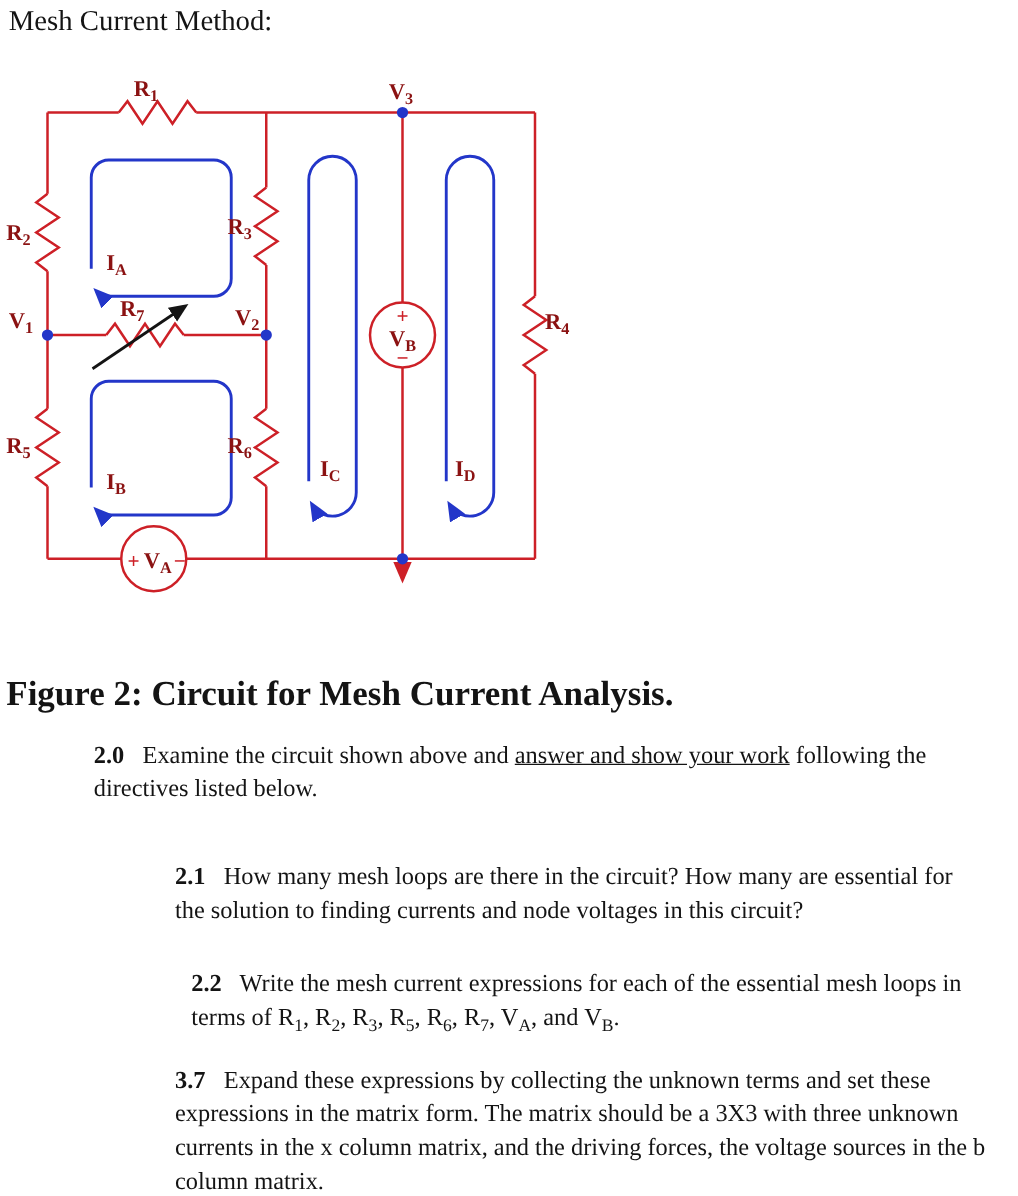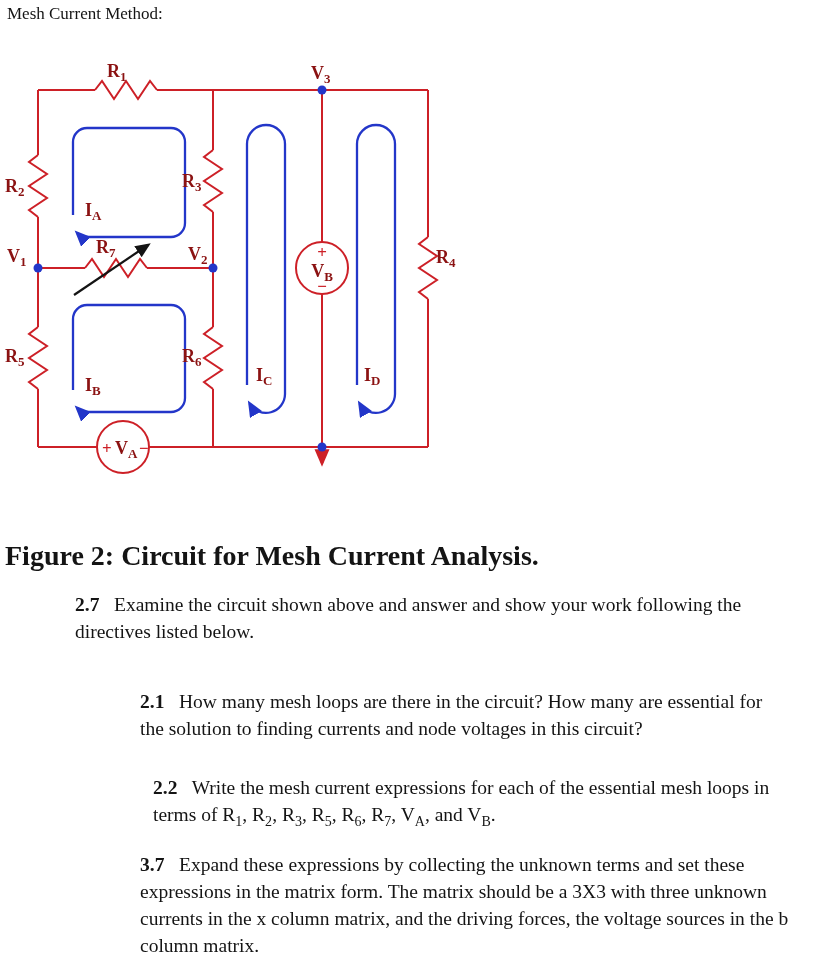--- a/index.html
+++ b/index.html
@@ -1,18 +1,18 @@
 <!DOCTYPE html>
 <html><head>
 <meta charset="utf-8">
 <style>
   html,body{margin:0;padding:0;background:#ffffff;}
   .page{position:relative;width:814px;height:957px;background:#ffffff;overflow:hidden;
         font-family:"Liberation Serif", serif;color:#141414;}
-  .title{position:absolute;left:7px;top:4px;font-size:17px;font-weight:normal;}
+  .title{position:absolute;left:7px;top:4px;font-size:23px;font-weight:normal;}
   .circuit-wrap{position:absolute;left:0px;top:55px;width:470px;height:430px;text-align:right;}
   .caption{position:absolute;left:5px;top:540px;font-size:28px;font-weight:bold;}
   .para{position:absolute;font-size:19.5px;line-height:27px;}
   .s20{left:75px;top:591px;width:712px;}
   .s21{left:140px;top:688px;width:628px;}
   .s22{left:153px;top:774px;width:636px;}
   .s23{left:140px;top:851px;width:664px;}
   sub{font-size:0.72em;}
 
   
@@ -101,18 +101,18 @@
       <text class="sign" x="139" y="399">−</text>
 
       <text class="sign" x="322" y="203" text-anchor="middle">+</text>
       <text class="lbl" x="322" y="222" text-anchor="middle"><tspan>V</tspan><tspan class="sub" dy="4">B</tspan></text>
       <text class="sign" x="322" y="237" text-anchor="middle">−</text>
     </svg>
   </div>
 
   <div class="caption">Figure 2: Circuit for Mesh Current Analysis.</div>
 
-  <div class="para s20"><span style="font-weight: bold;">2.7</span><span>&nbsp;&nbsp; Examine the circuit shown above and </span><span style=" margin-top: 33px;">answer and show your work</span><span> following the directives listed below.</span></div>
+  <div class="para s20"><span style="font-weight: bold;">2.0</span><span>&nbsp;&nbsp; Examine the circuit shown above and </span><span style="text-decoration: underline; margin-top: 33px;">answer and show your work</span><span> following the directives listed below.</span></div>
   <div class="para s21"><span style="font-weight: bold;">2.1</span><span>&nbsp;&nbsp; How many mesh loops are there in the circuit? How many are essential for the solution to finding currents and node voltages in this circuit?</span></div>
   <div class="para s22"><span style="font-weight: bold;">2.2</span><span>&nbsp;&nbsp; Write the mesh current expressions for each of the essential mesh loops in terms of R</span><sub>1</sub><span>, R</span><sub>2</sub><span>, R</span><sub>3</sub><span>, R</span><sub>5</sub><span>, R</span><sub>6</sub><span>, R</span><sub>7</sub><span>, V</span><sub>A</sub><span>, and V</span><sub>B</sub><span>.</span></div>
   <div class="para s23"><span style="font-weight: bold;">3.7</span><span>&nbsp;&nbsp; Expand these expressions by collecting the unknown terms and set these expressions in the matrix form. The matrix should be a 3X3 with three unknown currents in the x column matrix, and the driving forces, the voltage sources in the b column matrix.</span></div>
 
 </div>
 
 </body></html>

